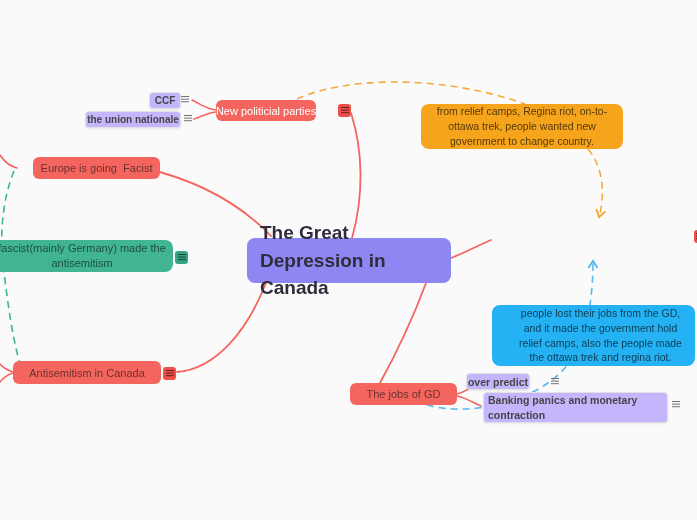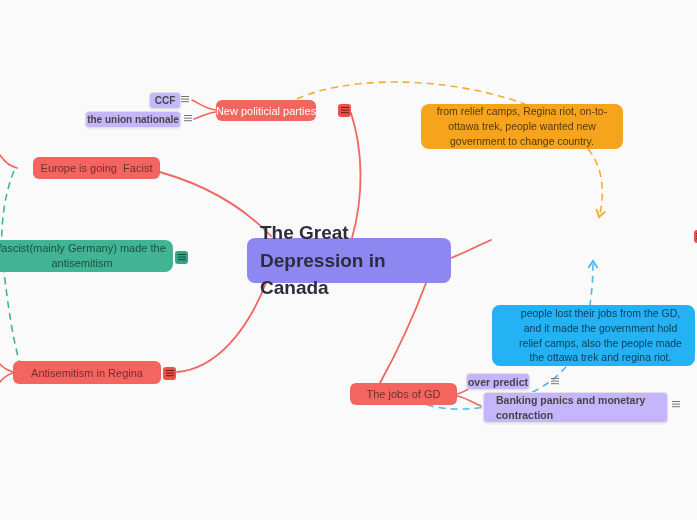--- a/index.html
+++ b/index.html
@@ -23,21 +23,21 @@
   }
   .teal{background:#41b493;color:#1e4f41;font-size:11px;border-radius:8px;line-height:1.35;padding:0 4px;}
   .note{border-radius:8px;font-size:10.5px;line-height:1.4;padding:0 6px;}
   .note.orange{background:#f7a41d;color:#553a06;}
   .note.blue{background:#25b2f4;color:#0d4057;}
   .mini{
     background:#c4b5fd;border:1px solid #e2e2e2;border-radius:4px;
     color:#454545;font-size:10px;box-shadow:0 1px 2px rgba(0,0,0,0.08);font-weight:bold;
   }
   .nowrap{white-space:pre;}
-  .leftalign{justify-content:flex-start;text-align:left;padding:0 12px;align-items:center;}
+  .leftalign{justify-content:flex-start;text-align:left;padding:0 4px;align-items:center;}
   .chip{
     position:absolute;box-sizing:border-box;border-radius:3px;
     display:flex;align-items:center;justify-content:center;cursor:pointer;
   }
   .chip.redchip{background:#ee4f48;color:#5f231f;}
   .chip.tealchip{background:#35a484;color:#17463a;}
   .burger{display:inline-block;width:8px;height:8px;position:relative;}
   .burger::before{
     content:"";position:absolute;left:0;right:0;top:0;height:0;
     border-top:1.4px solid currentColor;
@@ -108,21 +108,21 @@
   </div>
 
   <div class="node teal" style="left:-9px;top:240px;width:182px;height:32px;">
     <span>fascist(mainly Germany) made the antisemitism</span>
   </div>
   <div class="chip tealchip" style="left:175px;top:251px;width:13px;height:13px;">
     <span class="burger"></span>
   </div>
 
   <div class="node red nowrap" style="left:13px;top:361px;width:148px;height:23px;">
-    <span>Antisemitism in Regina</span>
+    <span>Antisemitism in Canada</span>
   </div>
   <div class="chip redchip" style="left:163px;top:367px;width:13px;height:13px;">
     <span class="burger"></span>
   </div>
 
   <div class="node purple" style="left:247px;top:238px;width:204px;height:45px;">
     <span>The Great Depression in Canada</span>
   </div>
 
   <div class="chip redchip" style="left:694px;top:230px;width:12px;height:13px;">

